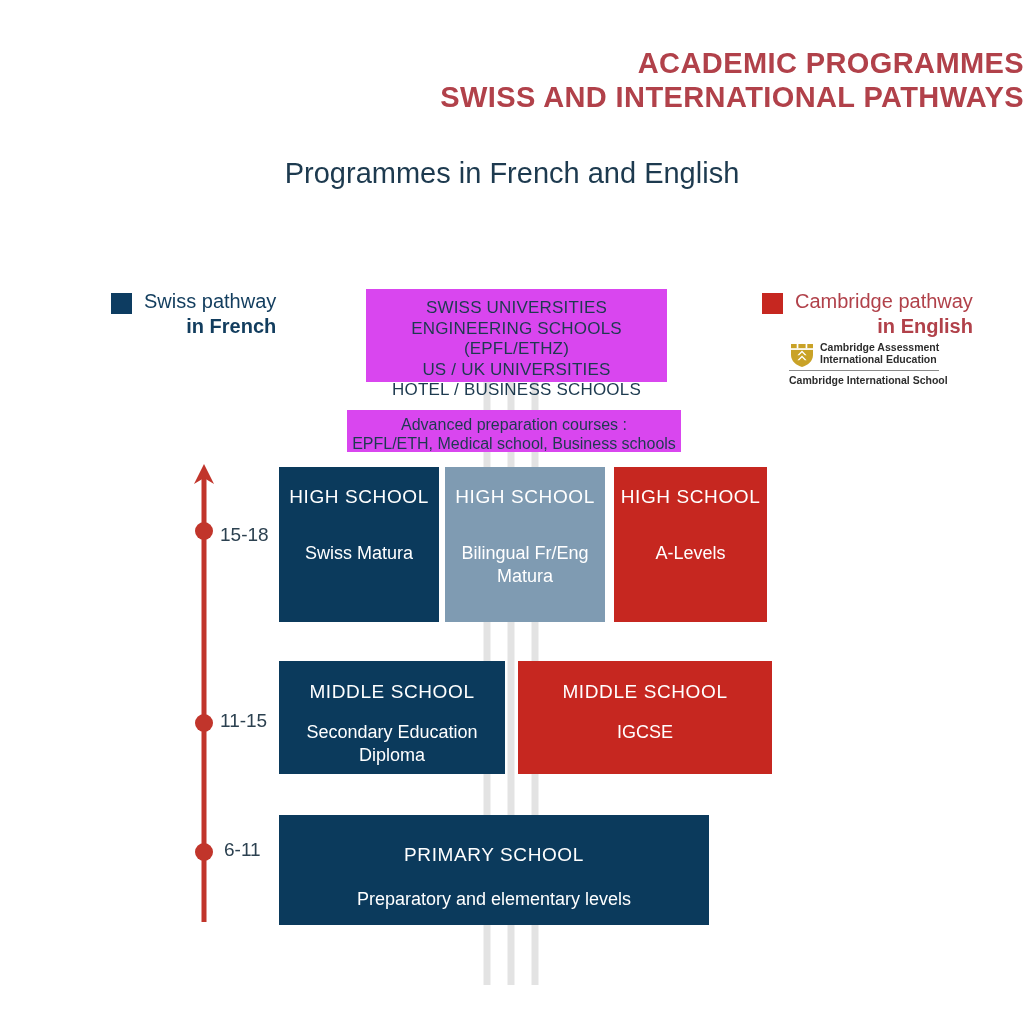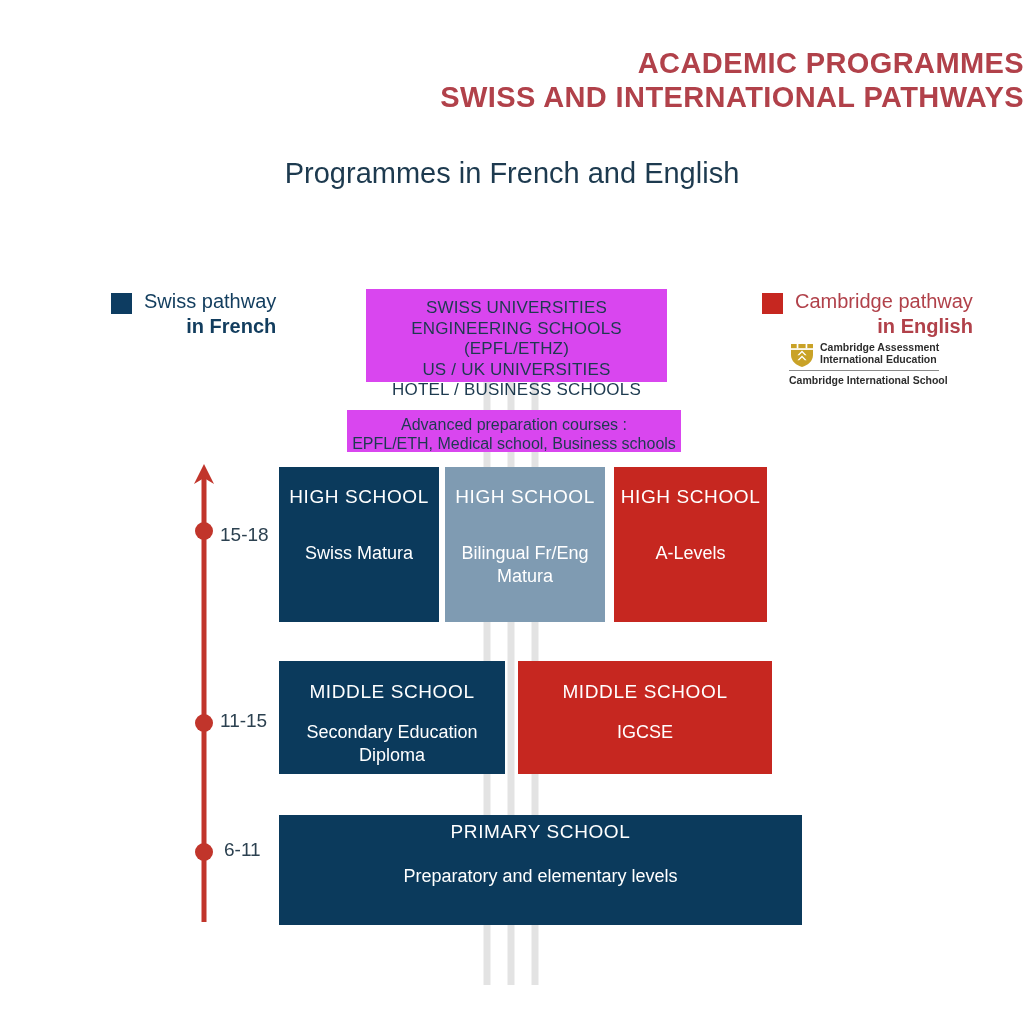--- a/index.html
+++ b/index.html
@@ -187,21 +187,21 @@
   .hs-alevel { left: 614px; top: 467px; width: 153px; height: 155px; padding-top: 18px; }
   .hs-swiss  .pb-sub,
   .hs-alevel .pb-sub { margin-top: 33px; }
   .hs-bil    .pb-sub { margin-top: 33px; }
 
   .ms-swiss { left: 279px; top: 661px; width: 226px; height: 113px; padding-top: 19px; }
   .ms-igcse { left: 518px; top: 661px; width: 254px; height: 113px; padding-top: 19px; }
   .ms-swiss .pb-sub,
   .ms-igcse .pb-sub { margin-top: 17px; }
 
-  .primary { left: 279px; top: 815px; width: 523px; height: 110px; padding-top: 5px; }
+  .primary { left: 279px; top: 815px; width: 430px; height: 110px; padding-top: 28px; }
   .primary .pb-sub { margin-top: 21px; }
 </style>
 </head>
 <body>
 
 <div id="stage">
 
   <div class="title-block">
     <div class="title-line">ACADEMIC PROGRAMMES</div>
     <div class="title-line">SWISS AND INTERNATIONAL PATHWAYS</div>

